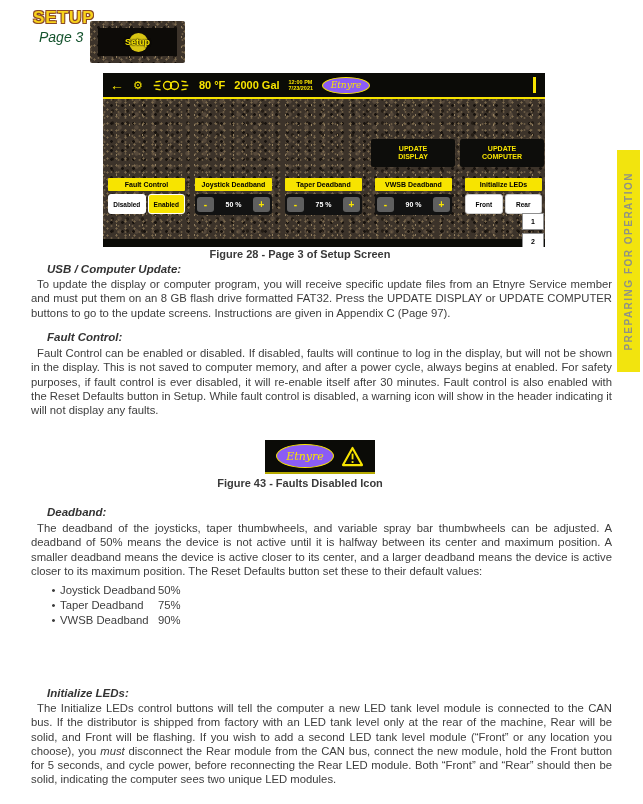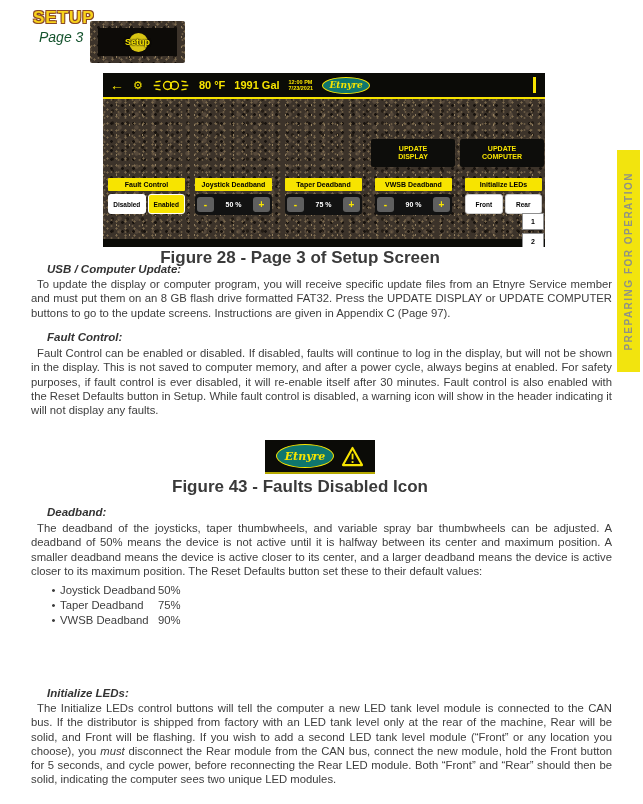--- a/index.html
+++ b/index.html
@@ -32,22 +32,22 @@
 
   
   .screen{position:absolute;left:103px;top:73px;width:442px;height:174px;overflow:hidden;background:#3c332a;}
   .scr-header{position:absolute;left:0;right:0;top:0;height:24px;background:#0b0b07;
     border-bottom:2px solid #f7e400;display:flex;align-items:center;gap:9px;padding:0 7px;color:#f7e400;}
   .icon-back{font-size:14px;line-height:1;}
   .icon-gear{font-size:11px;line-height:1;}
   .hdr-temp,.hdr-vol{font-weight:bold;font-size:11px;white-space:nowrap;}
   .hdr-dt{font-size:5.5px;line-height:6.5px;font-weight:bold;}
   .etnyre-oval{border:1.5px solid #f7e400;border-radius:50%;color:#f7e400;
-    font-family:"DejaVu Serif",serif;font-style:italic;font-weight:bold;
-    display:flex;align-items:center;justify-content:center;background:#0f766e;}
+    font-family:"DejaVu Serif",serif;font-style:italic;font-weight:normal;
+    display:flex;align-items:center;justify-content:center;background:#8b5cf6;}
   .oval-hdr{width:46px;height:15px;font-size:9px;}
   .hdr-tick{position:absolute;right:9px;top:4px;width:3px;height:16px;background:#f7e400;}
 
   .scr-body{position:absolute;left:0;right:0;top:26px;bottom:0;}
 
   .upd-btn{position:absolute;top:40px;width:84px;height:28px;background:#0d0d0b;color:#f7e400;
     font-weight:bold;font-size:7px;line-height:8.5px;text-align:center;border-radius:2px;
     display:flex;align-items:center;justify-content:center;}
   .upd-btn span{display:block;width:50px;}
   .upd-display{left:268px;}
@@ -80,21 +80,21 @@
     color:#fff;font-weight:bold;font-size:8.5px;display:flex;align-items:center;justify-content:center;
     border-radius:2px;}
 
   .bottom-strip{position:absolute;left:0;right:0;bottom:0;height:8px;background:#0b0b07;}
 
   .tabs{position:absolute;left:419px;top:114px;width:22px;display:flex;flex-direction:column;gap:3px;}
   .tab{height:17px;background:#fff;border:1px solid #8f8f8f;box-sizing:border-box;color:#000;
     font-size:7px;font-weight:bold;display:flex;align-items:center;justify-content:center;}
 
   
-  .fig-cap{position:absolute;left:0;width:600px;text-align:center;font-weight:bold;font-size:17px;color:#3a3a3a;}
+  .fig-cap{position:absolute;left:0;width:600px;text-align:center;font-weight:bold;font-size:11px;color:#3a3a3a;}
   .cap28{top:248px;} .cap29{top:477px;}
   .h{position:absolute;left:47px;font-weight:bold;font-size:11.5px;color:#333;font-style:italic;}
   .h-usb{top:263px;} .h-fault{top:331px;} .h-dead{top:506px;} .h-init{top:687px;}
   .p{position:absolute;left:31px;width:581px;font-size:11.3px;line-height:14.3px;text-align:justify;
      color:#3d3d3d;text-indent:6px;}
   .p-usb{top:277px;} .p-fault{top:346px;} .p-dead{top:521px;} .p-note{top:631px;} .p-init{top:701px;}
   .italic{font-style:italic;}
 
   .fig29{position:absolute;left:265px;top:440px;width:110px;height:32px;background:#0b0b07;
     border-bottom:2px solid #b5a900;display:flex;align-items:center;justify-content:center;gap:7px;}
@@ -131,21 +131,21 @@
       <span class="icon-gear">⚙</span>
       <svg width="38" height="13" viewBox="0 0 44 14">
         <g stroke="#f7e400" stroke-width="1.6" fill="none">
           <circle cx="18" cy="7" r="4.6"></circle>
             <circle cx="26" cy="7" r="4.6"></circle>
           <path d="M10,2 L4,3 M9,7 L2,7 M10,12 L4,11"></path>
           <path d="M34,2 L40,3 M35,7 L42,7 M34,12 L40,11"></path>
         </g>
       </svg>
       <span class="hdr-temp">80 °F</span>
-      <span class="hdr-vol">1991 Gal</span>
+      <span class="hdr-vol">2000 Gal</span>
       <span class="hdr-dt">
         <div>12:00 PM</div>
         <div>7/23/2021</div>
       </span>
       <span class="etnyre-oval oval-hdr">Etnyre</span>
       <span class="hdr-tick"></span>
     </div>
 
     <div class="scr-body texture">
       <div class="upd-btn upd-display">

